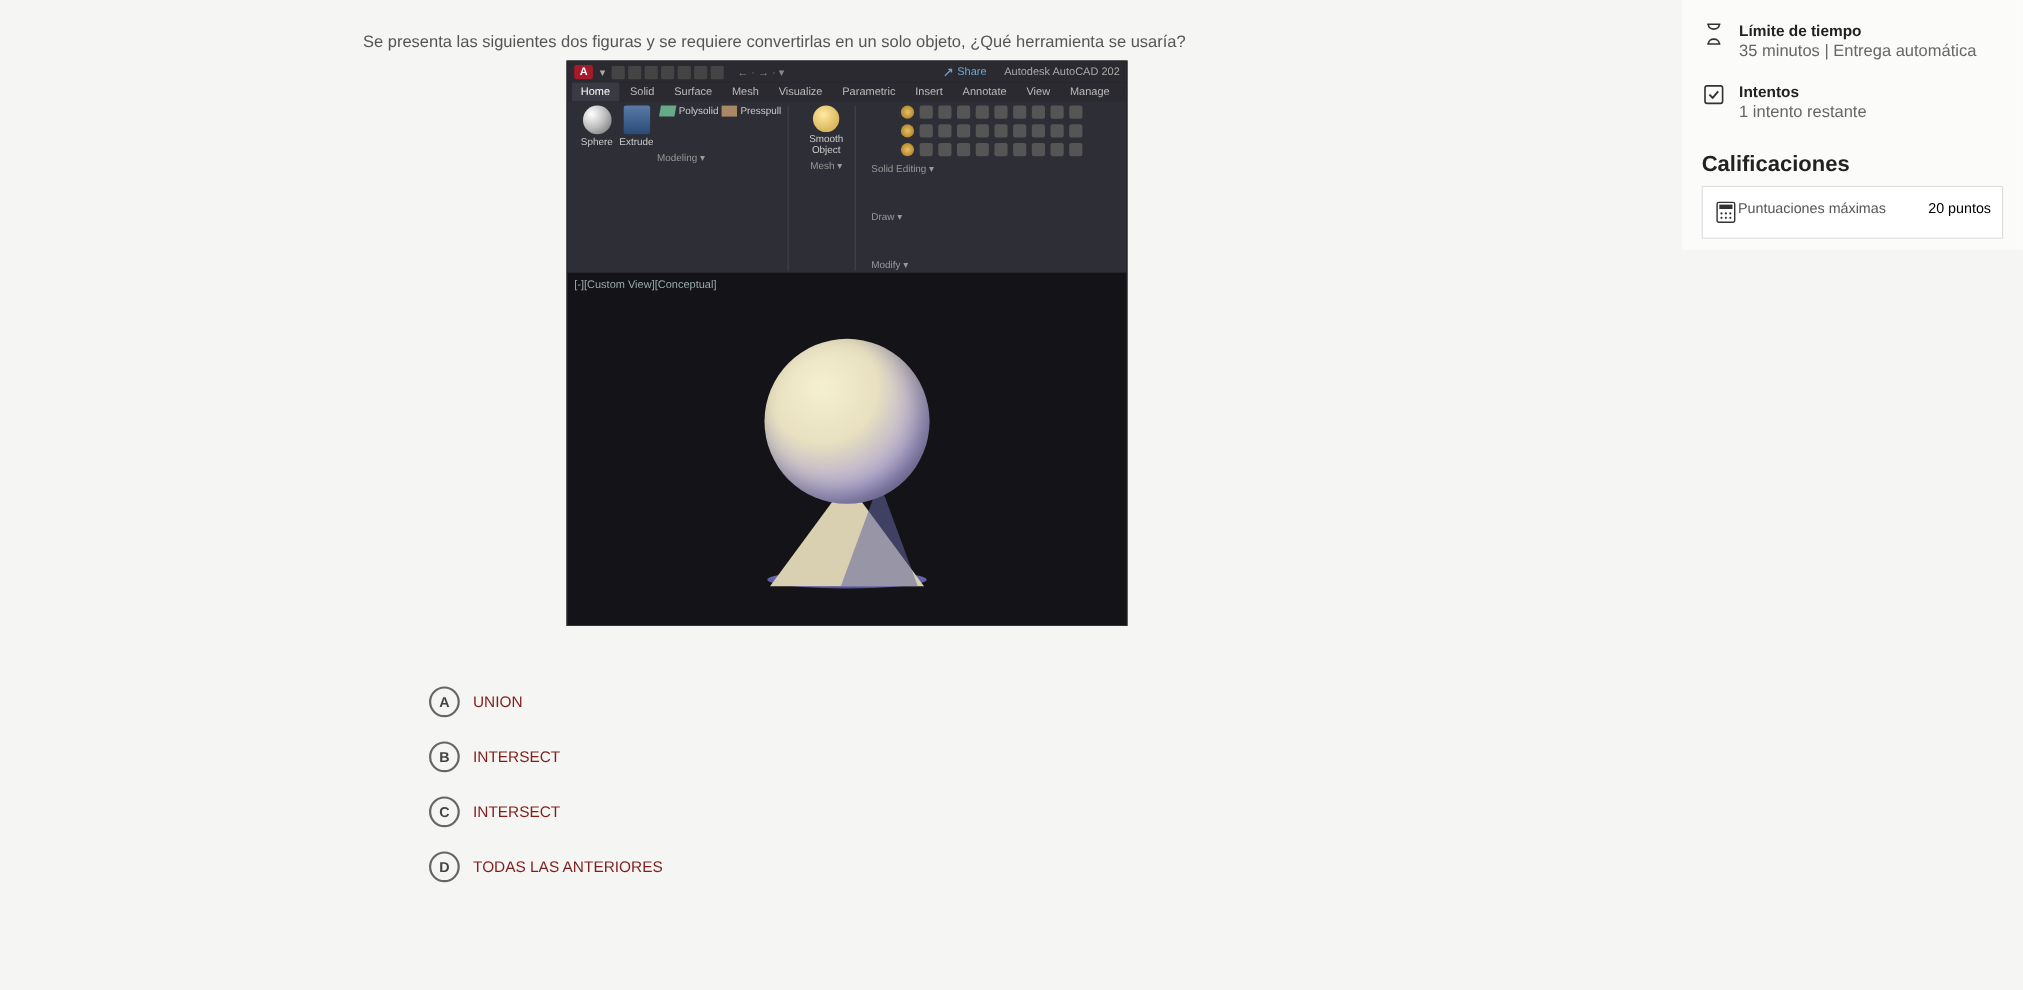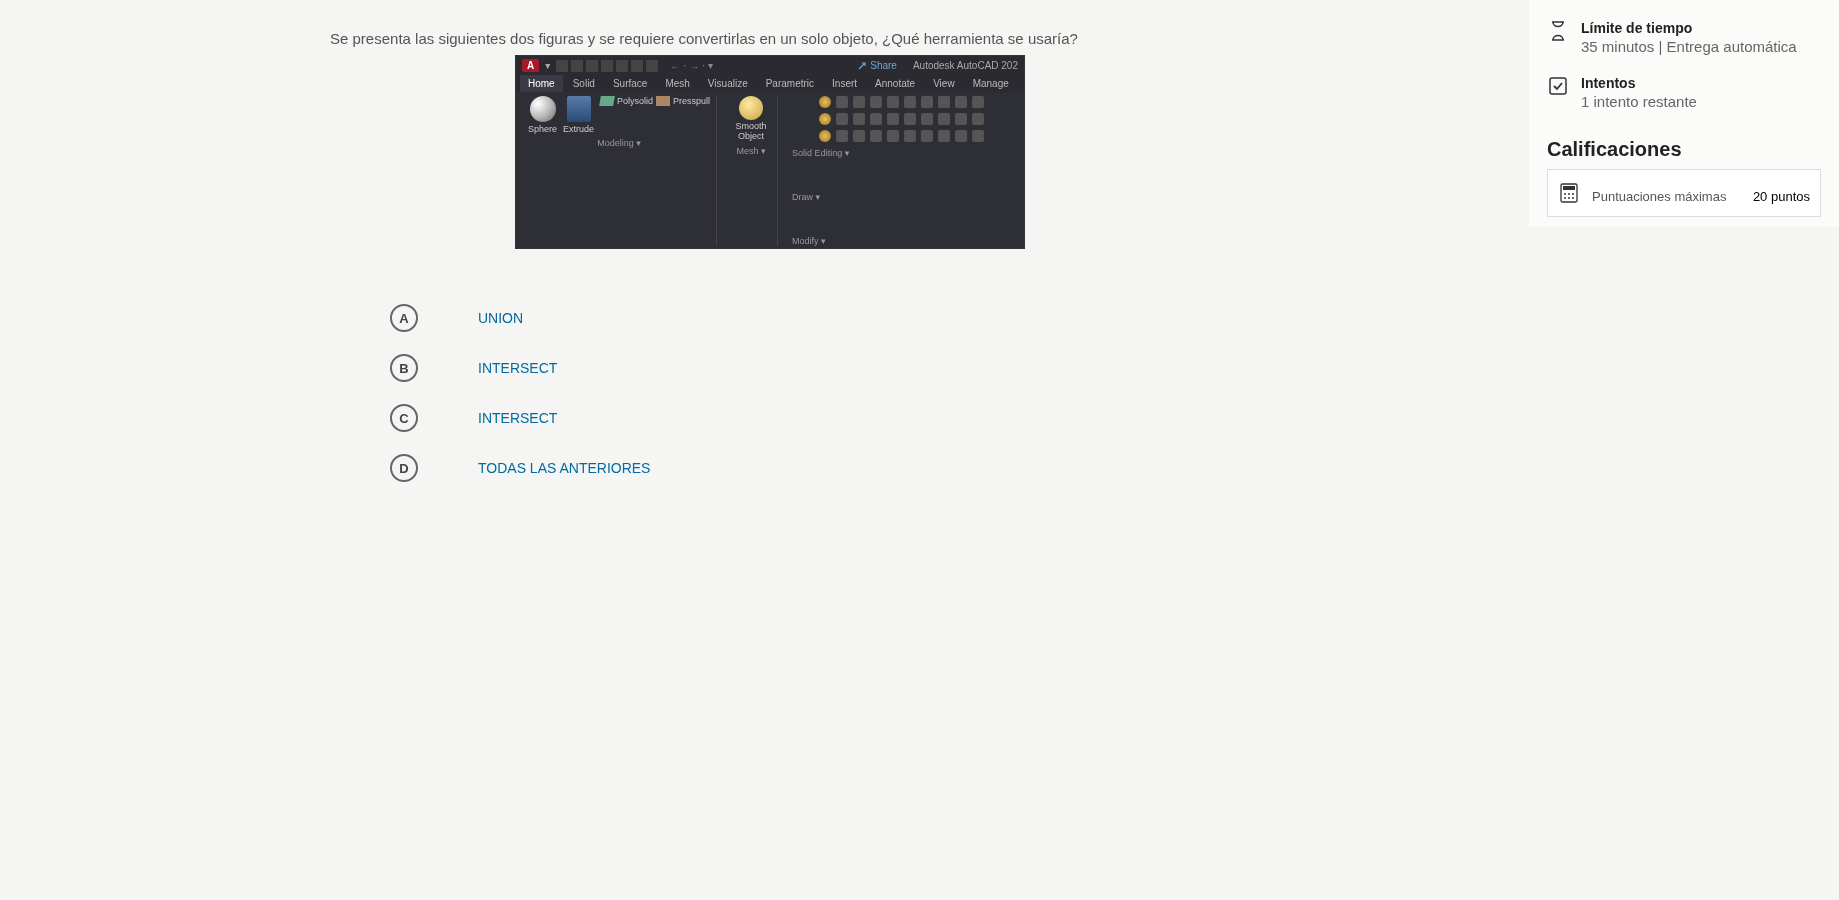--- a/index.html
+++ b/index.html
@@ -143,34 +143,34 @@
   .option-row {
     display:flex; align-items:center; gap:12px;
     margin: 22px 0;
     cursor:pointer;
   }
   .option-letter {
     width:28px; height:28px; border:2px solid #666; border-radius:50%;
     display:flex; align-items:center; justify-content:center;
     font-weight:bold; font-size:13px; color:#444;
   }
-  .option-label { font-size:14px; color:#0369a1;margin-left:48px; }
+  .option-label { font-size:14px; color:#7f1d1d; }
 
   
   .sidebar {
     position:absolute; right:0; top:0; width:310px; padding:10px 18px;
     background:#fbfbf9;
   }
   .side-block { display:flex; gap:12px; padding:10px 0; align-items:flex-start; }
   .side-icon { width:22px; height:22px; flex:0 0 22px; display:flex; align-items:center; justify-content:center; }
   .side-title { font-weight:bold; font-size:14px; color:#222; }
   .side-sub { font-size:15px; color:#666; margin-top:2px; }
   .side-heading { font-weight:bold; font-size:20px; margin:18px 0 8px 0; color:#222; }
   .score-row {
-    display:flex; align-items:flex-end; gap:12px;
+    display:flex; align-items:flex-start; 
     border:1px solid #ddd; padding:12px 10px; background:#fff;
   }
   .score-label { font-size:13px; color:#555; flex:1; }
   .score-value { font-size:13px; color:#000000; white-space:nowrap; }
   .hourglass-icon svg, .check-icon svg, .calc-icon svg { display:block; }
 </style>
 </head>
 <body>
 
 <div class="main-area">
@@ -282,20 +282,27 @@
         </div>
         <div style="display:flex;gap:30px;width:100%;justify-content:space-between;flex-direction:column;">
           <div class="ac-panel-label">Solid Editing ▾</div>
           <div class="ac-panel-label">Draw ▾</div>
           <div class="ac-panel-label">Modify ▾</div>
         </div>
       </div>
     </div>
 
 
+    <div class="ac-viewport">
+      <div class="ac-viewlabel">[-][Custom View][Conceptual]</div>
+      <div class="ac-cone-base"></div>
+      <div class="ac-cone-shape"></div>
+      <div class="ac-cone-shade"></div>
+      <div class="ac-sphere-shape"></div>
+    </div>
   </div>
 
   <div class="options">
     <div class="option-row">
       <div class="option-letter">A</div>
       <div class="option-label">UNION</div>
     </div>
     <div class="option-row">
       <div class="option-letter">B</div>
       <div class="option-label">INTERSECT</div>

